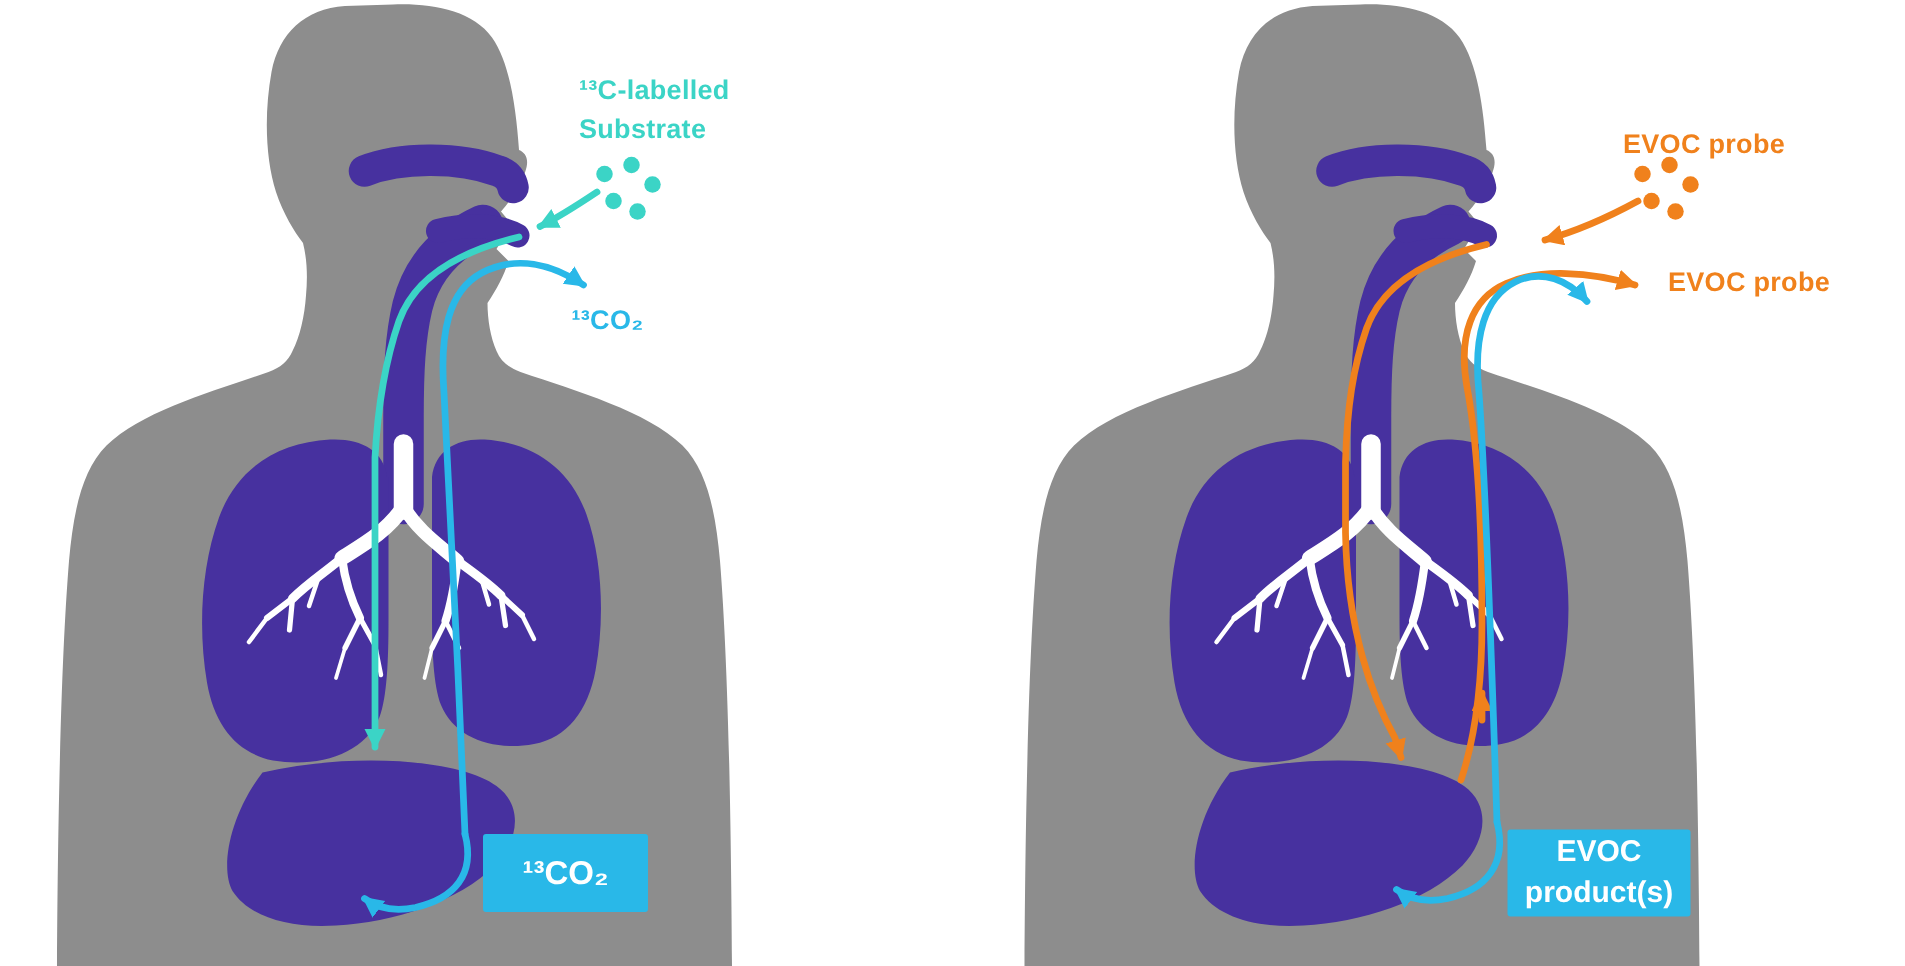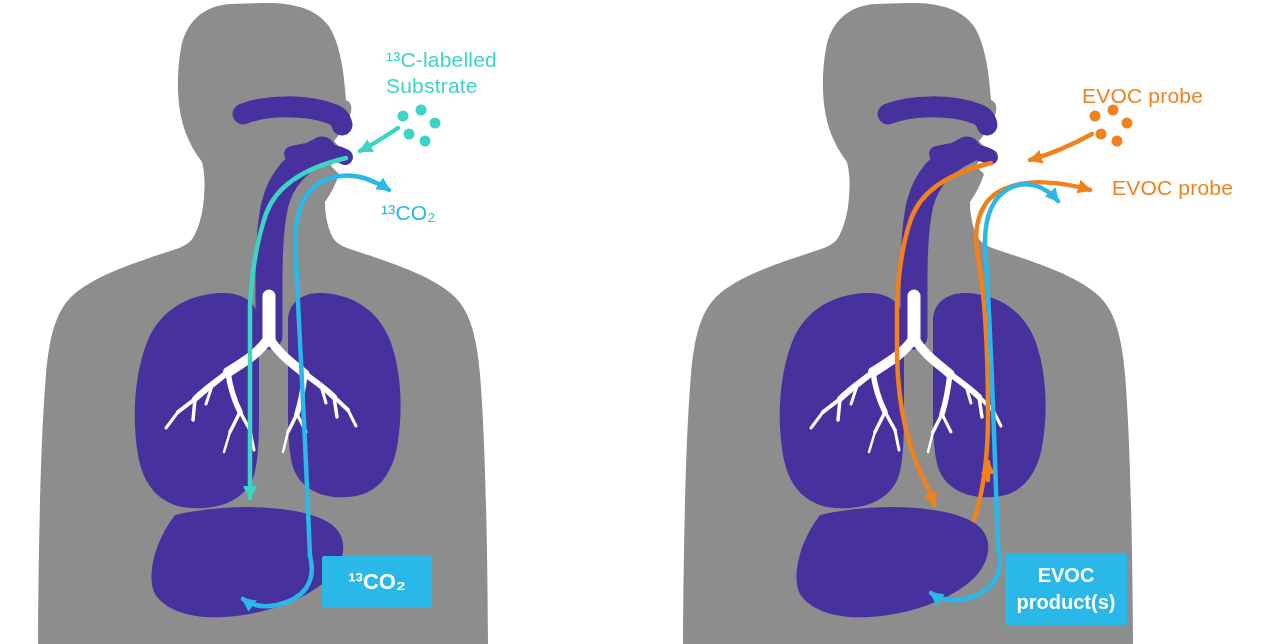--- a/index.html
+++ b/index.html
@@ -18,31 +18,31 @@
   .fill-purple{fill:var(--purple)}
   .fill-teal{fill:var(--teal)}
   .fill-cyan{fill:var(--cyan)}
   .fill-orange{fill:var(--orange)}
   .stroke-purple{stroke:var(--purple);fill:none}
   .arrow{fill:none;stroke-width:4.5;stroke-linecap:round}
   .stroke-teal{stroke:var(--teal)}
   .stroke-cyan{stroke:var(--cyan)}
   .stroke-orange{stroke:var(--orange)}
   .tree path{stroke:#fff;fill:none;stroke-linecap:round}
-  .label{position:absolute;font-weight:normal;font-size:21px;line-height:26px;letter-spacing:.2px}
+  .label{position:absolute;font-weight:bold;font-size:18px;line-height:26px;letter-spacing:.2px}
   .label span{display:block}
   .teal-text{color:var(--teal)}
   .cyan-text{color:var(--cyan)}
   .orange-text{color:var(--orange)}
   .flow-box{position:absolute;background:var(--cyan);color:#fff;font-weight:bold;
     display:flex;flex-direction:column;align-items:center;justify-content:center;
     text-align:center;border-radius:2px}
   .flow-box span{display:block}
   .box-left{left:322px;top:556px;width:110px;height:52px;font-size:22px}
-  .box-right{left:1005px;top:553px;width:122px;height:72px;font-size:20px;line-height:27px}
+  .box-right{left:1005px;top:553px;width:122px;height:58px;font-size:20px;line-height:27px}
 </style>
 </head>
 <body>
 
 <div class="stage">
 
   <svg class="canvas" width="1270" height="644" viewBox="0 0 1270 644">
     <defs>
       <marker id="arrow-teal" markerUnits="userSpaceOnUse" markerWidth="18" markerHeight="18" refX="12" refY="7" orient="auto">
         <path d="M0,0 L14,7 L0,14 Z" class="fill-teal"></path>

